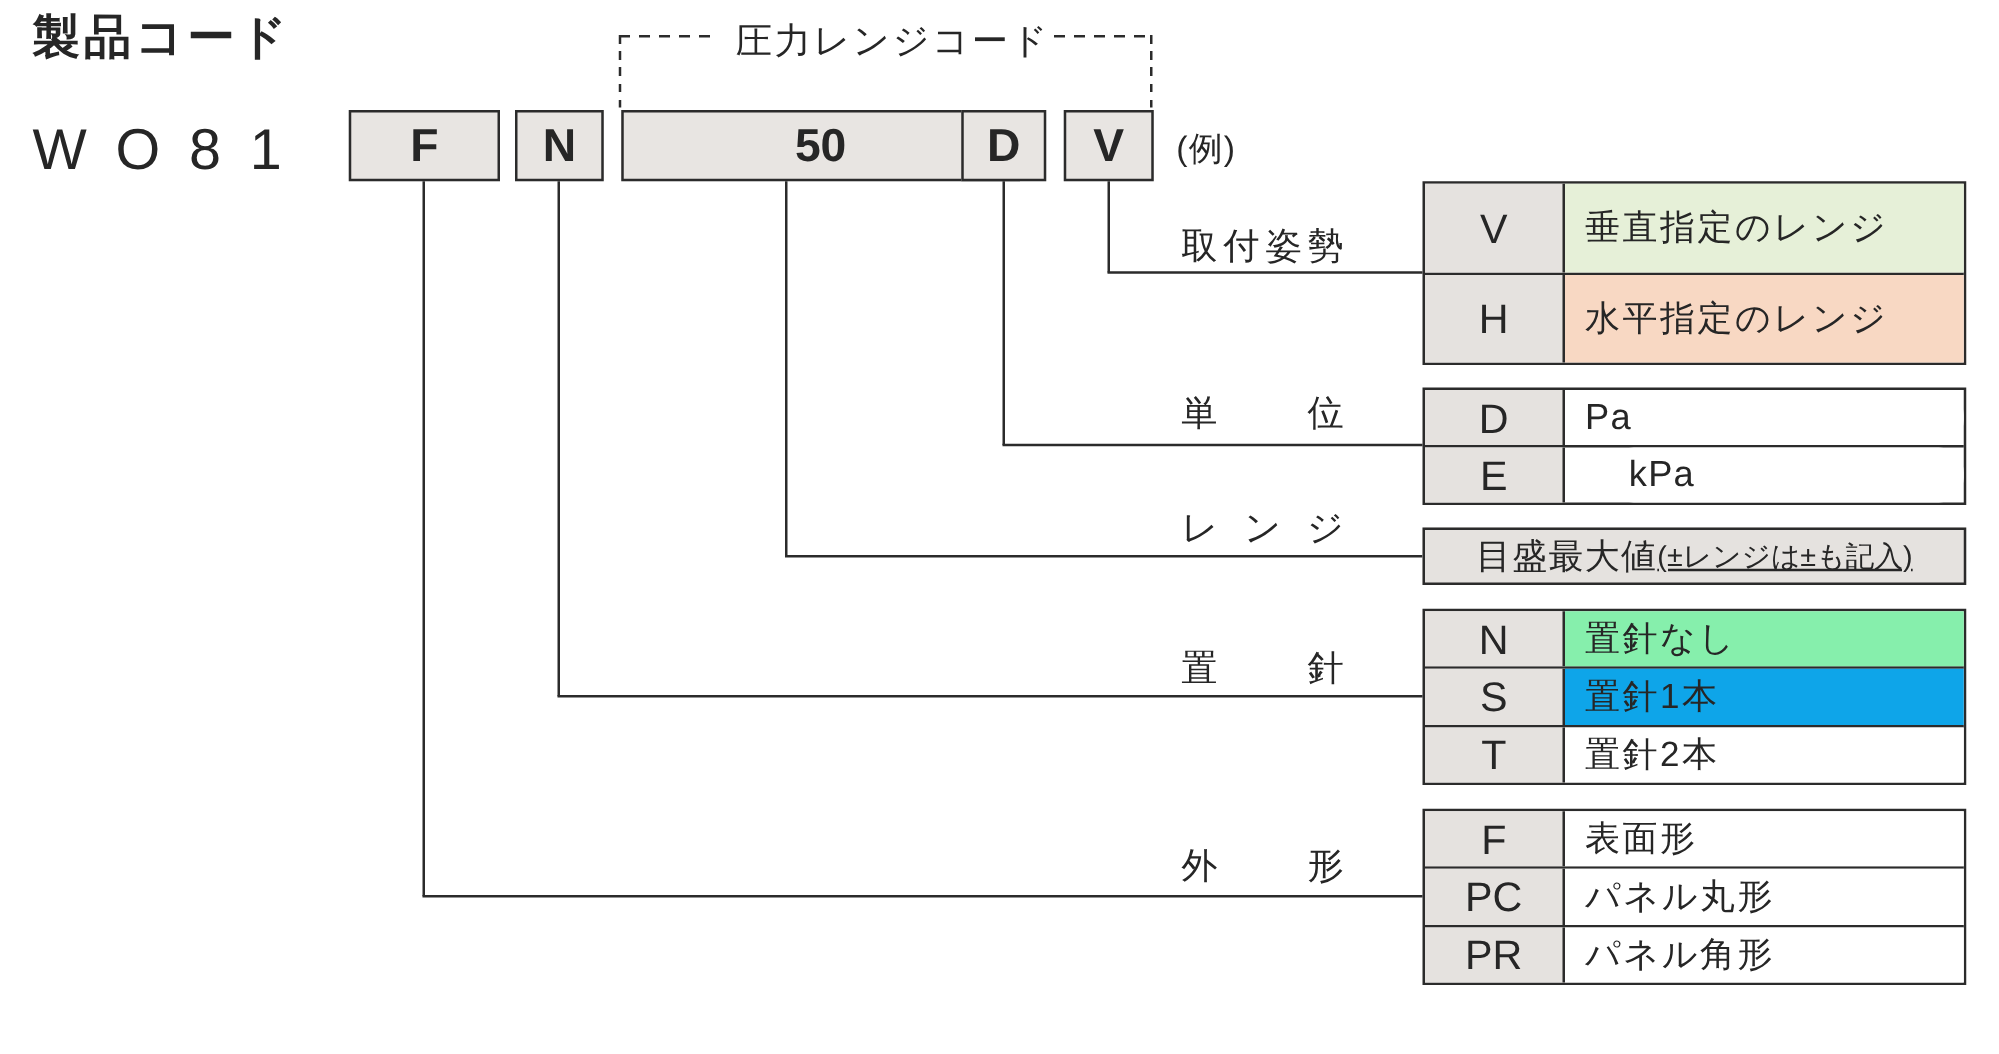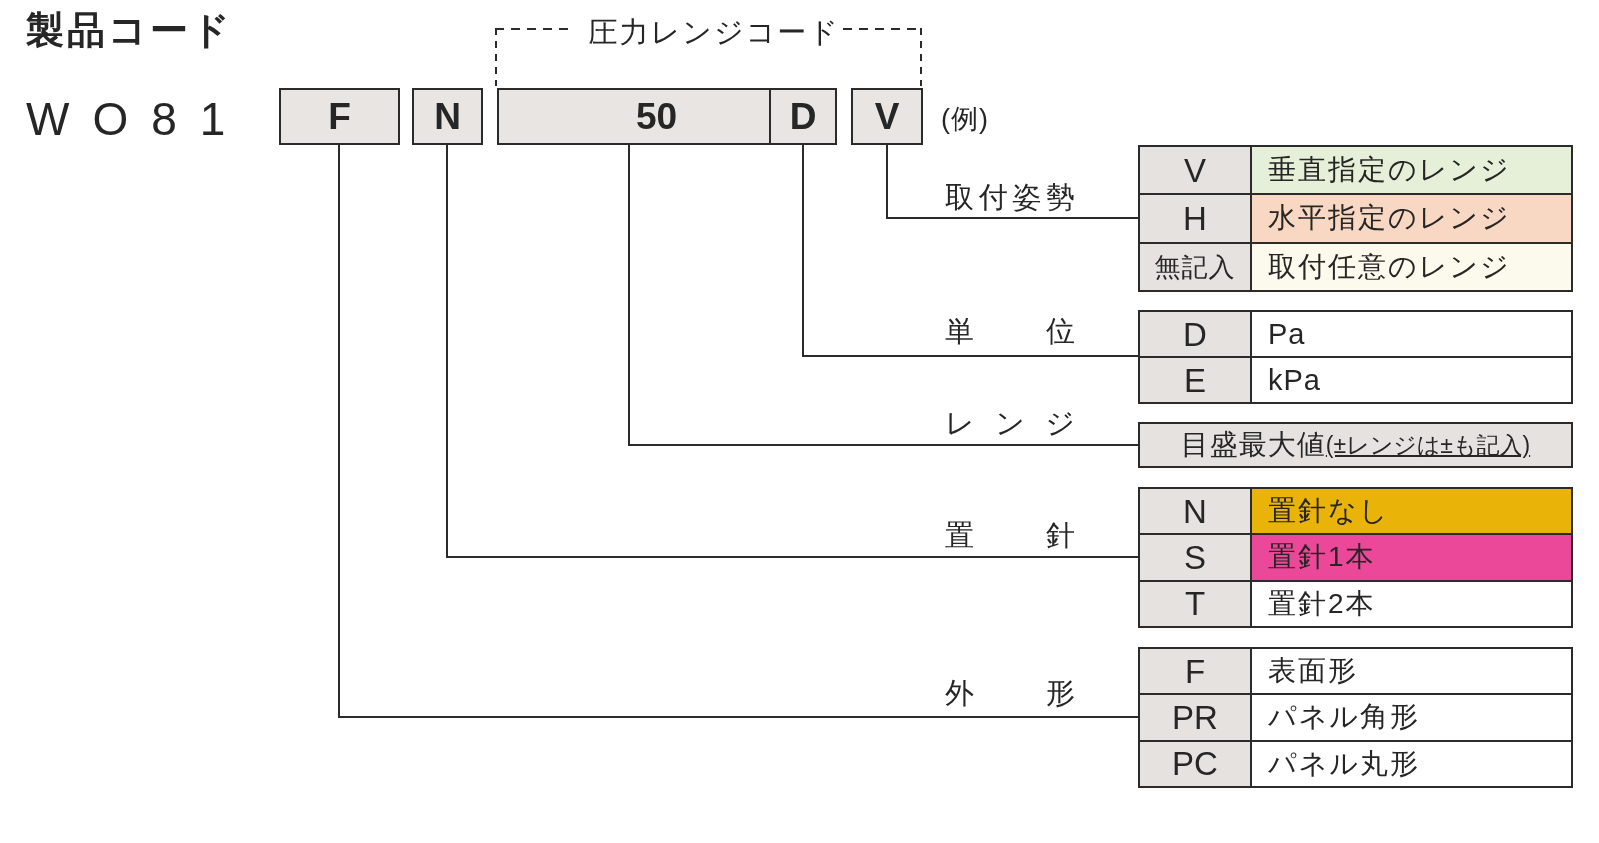--- a/index.html
+++ b/index.html
@@ -166,65 +166,61 @@
 
   <div class="abs lookup-table" style="top:145px;height:147px;">
     <div class="t-row">
       <div class="t-key">V</div>
       <div class="t-desc" style="background: rgb(230, 240, 216);">垂直指定のレンジ</div>
     </div>
     <div class="t-row">
       <div class="t-key">H</div>
       <div class="t-desc" style="background: rgb(248, 216, 195);">水平指定のレンジ</div>
     </div>
-    <div class="t-row">
-      <div class="t-key small">無記入</div>
-      <div class="t-desc" style="background: rgb(251, 250, 236);">取付任意のレンジ</div>
-    </div>
   </div>
 
   <div class="abs lookup-table" style="top:310px;height:94px;">
     <div class="t-row">
       <div class="t-key">D</div>
       <div class="t-desc latin" style="background: rgb(255, 255, 255);">Pa</div>
     </div>
     <div class="t-row">
       <div class="t-key">E</div>
-      <div class="t-desc latin" style="background: rgb(255, 255, 255);">kPa</div>
+      <div class="t-desc latin" style="background: rgb(255, 255, 255); margin-left: 35px;">kPa</div>
     </div>
   </div>
 
   <div class="abs range-note-box">
     <span class="range-note-main">目盛最大値</span>
       <span class="range-note-paren">(±レンジは±も記入)</span>
   </div>
 
   <div class="abs lookup-table" style="top:487px;height:141px;">
     <div class="t-row">
       <div class="t-key">N</div>
-      <div class="t-desc" style="background: #eab308;">置針なし</div>
+      <div class="t-desc" style="background: #86efac;">置針なし</div>
     </div>
     <div class="t-row">
       <div class="t-key">S</div>
-      <div class="t-desc" style="background: #ec4899;">置針1本</div>
+      <div class="t-desc" style="background: #0ea5e9;">置針1本</div>
     </div>
     <div class="t-row">
       <div class="t-key">T</div>
       <div class="t-desc" style="background: rgb(255, 255, 255);">置針2本</div>
     </div>
   </div>
 
   <div class="abs lookup-table" style="top:647px;height:141px;">
     <div class="t-row">
       <div class="t-key">F</div>
       <div class="t-desc" style="background: rgb(255, 255, 255);">表面形</div>
     </div>
     <div class="t-row">
+      <div class="t-key">PC</div>
+      <div class="t-desc" style="background: rgb(255, 255, 255);">パネル丸形</div>
+    </div>
+    <div class="t-row">
       <div class="t-key">PR</div>
       <div class="t-desc" style="background: rgb(255, 255, 255);">パネル角形</div>
     </div>
-    <div class="t-row">
-      <div class="t-key">PC</div>
-      <div class="t-desc" style="background: rgb(255, 255, 255);">パネル丸形</div>
-    </div>
   </div>
 
 </div>
 
 </body></html>

